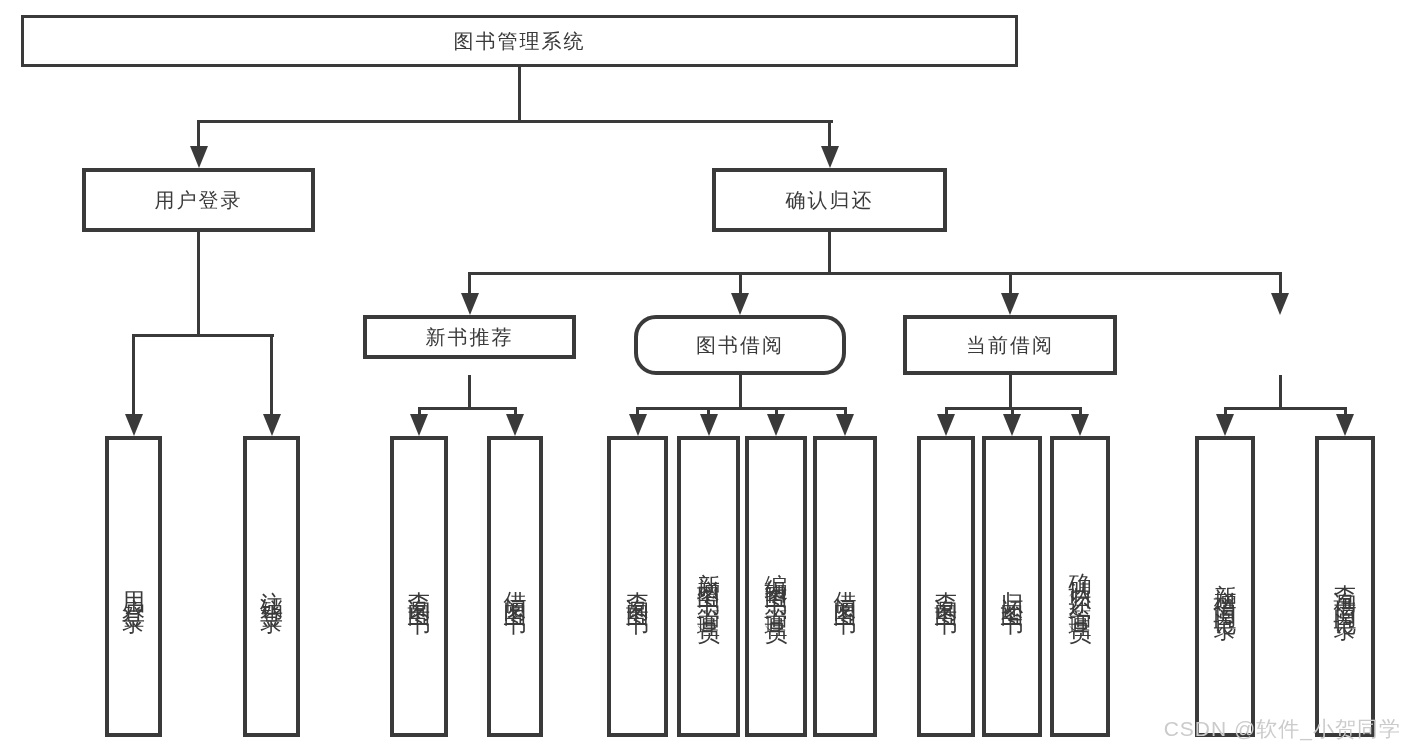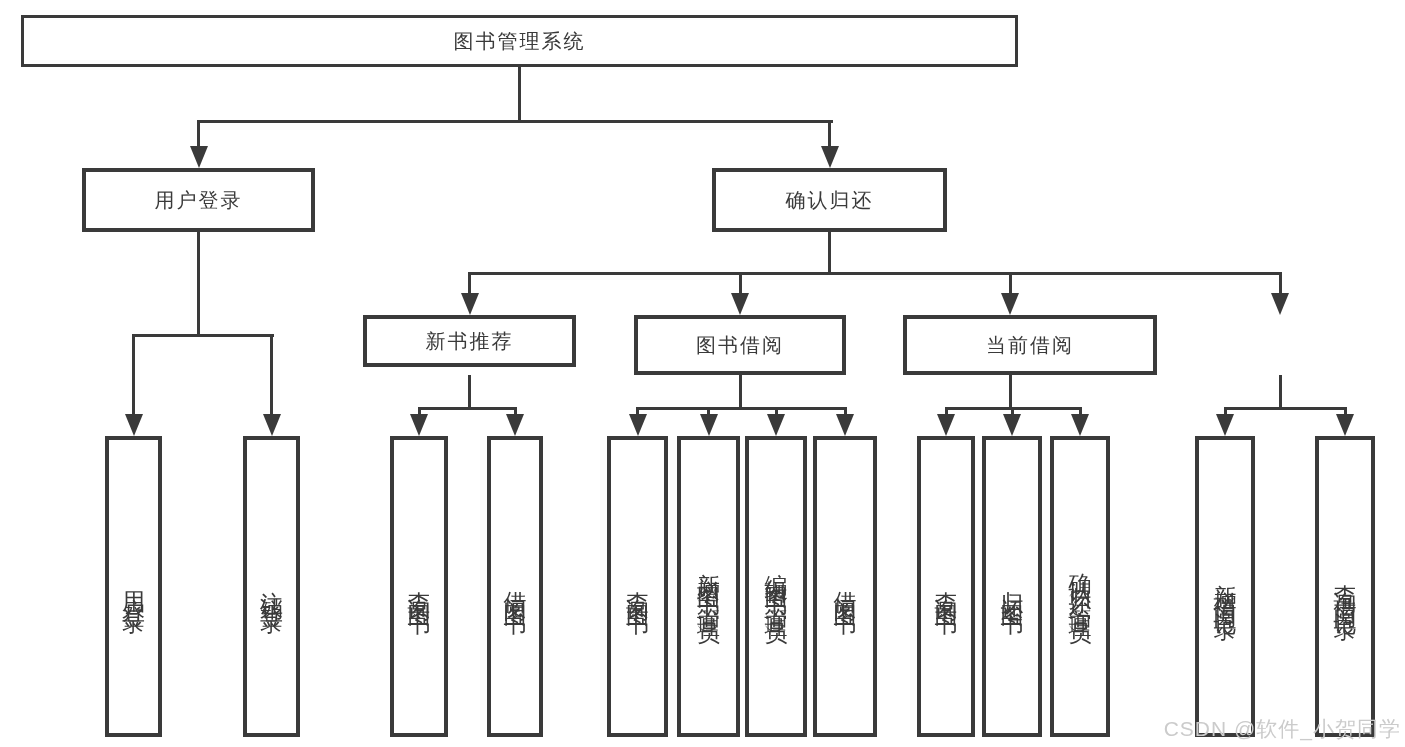--- a/index.html
+++ b/index.html
@@ -95,27 +95,27 @@
   <div class="h" style="left:468px;top:272px;width:813px;"></div>
   <div class="v" style="left:468px;top:272px;height:21px;"></div>
   <div class="arr" style="left:461px;top:293px;"></div>
   <div class="v" style="left:739px;top:272px;height:21px;"></div>
   <div class="arr" style="left:731px;top:293px;"></div>
   <div class="v" style="left:1009px;top:272px;height:21px;"></div>
   <div class="arr" style="left:1001px;top:293px;"></div>
   <div class="v" style="left:1279px;top:272px;height:21px;"></div>
   <div class="arr" style="left:1271px;top:293px;"></div>
 
-  <div class="box" style="left:363px;top:315px;width:213px;height:52px;">
+  <div class="box" style="left:363px;top:315px;width:213px;height:44px;">
     <span class="hlabel">新书推荐</span>
   </div>
-  <div class="box" style="left:634px;top:315px;width:212px;height:60px;">
+  <div class="box" style="left:634px;top:315px;width:212px;height:60px;border-radius:22px;">
     <span class="hlabel">图书借阅</span>
   </div>
-  <div class="box" style="left:903px;top:315px;width:254px;height:60px;">
+  <div class="box" style="left:903px;top:315px;width:214px;height:60px;">
     <span class="hlabel">当前借阅</span>
   </div>
 
   <div class="v" style="left:468px;top:375px;height:32px;"></div>
   <div class="h" style="left:418px;top:407px;width:99px;"></div>
   <div class="v" style="left:418px;top:407px;height:7px;"></div>
   <div class="arr" style="left:410px;top:414px;"></div>
   <div class="v" style="left:514px;top:407px;height:7px;"></div>
   <div class="arr" style="left:506px;top:414px;"></div>
 

